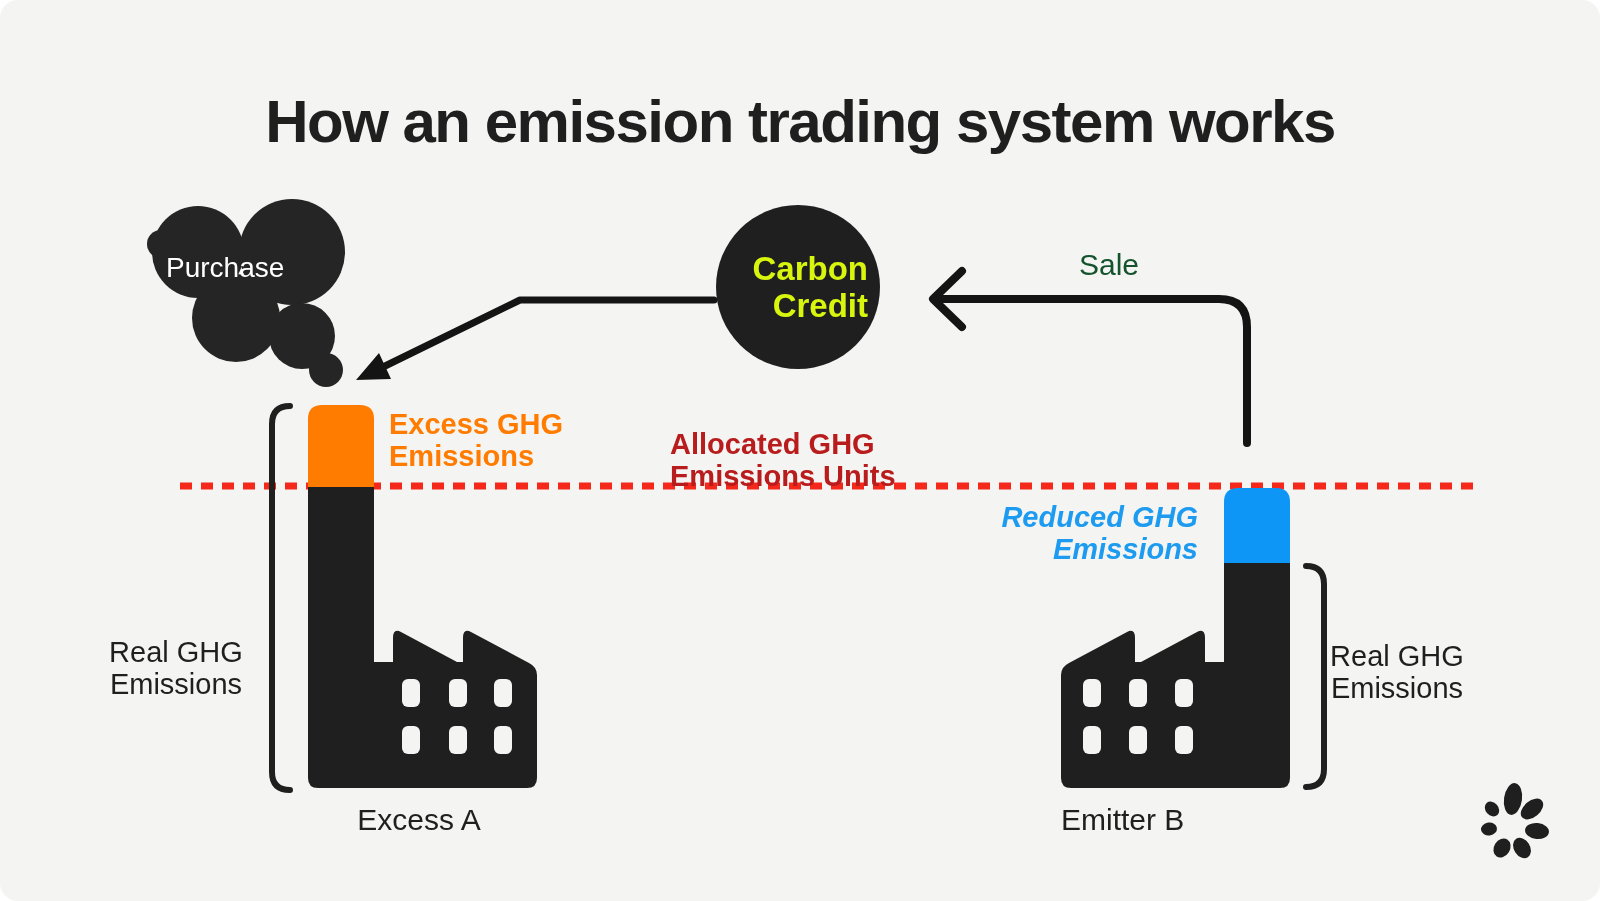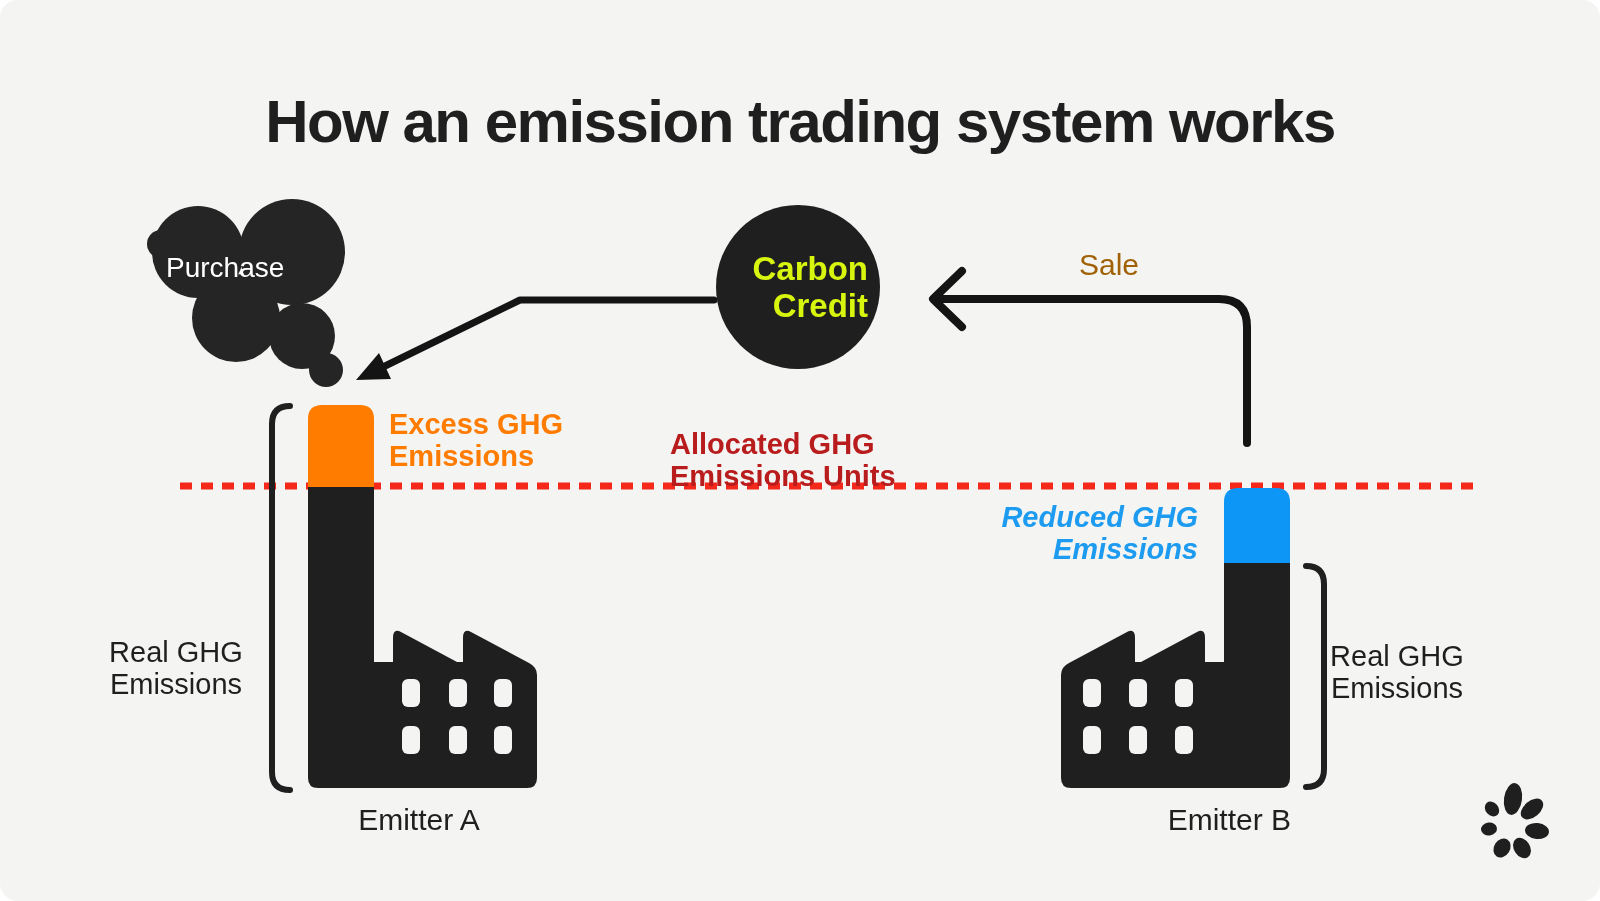--- a/index.html
+++ b/index.html
@@ -7,34 +7,34 @@
   .card{position:absolute;inset:0;background:#f4f4f2;border-radius:18px;overflow:hidden;}
   svg{position:absolute;left:0;top:0;}
   .lbl{position:absolute;line-height:1.12;}
   .title{left:0;right:0;top:88px;text-align:center;font-size:60px;font-weight:700;
          letter-spacing:-1.5px;color:#1f1f20;}
   .purchase{left:166px;top:252px;width:180px;font-size:28px;
             font-weight:500;color:#ffffff;}
   .carbon{left:728px;top:250px;width:140px;text-align:right;font-size:33px;
           font-weight:700;color:#d8f50e;line-height:1.13;}
   .sale{left:1029px;top:248px;width:160px;text-align:center;font-size:30px;
-        font-weight:500;color:#a16207;}
+        font-weight:500;color:#14532d;}
   .excess{left:373px;top:408px;width:175px;text-align:left;font-size:29px;
           font-weight:600;color:#ff7c01;margin-left:16px;}
   .allocated{left:670px;top:428px;width:260px;font-size:29px;
              font-weight:600;color:#b91c1c;}
   .reduced{left:968px;top:501px;width:230px;text-align:right;font-size:29px;
            font-weight:600;color:#1d9bf0;font-style:italic;}
   .real-a{left:96px;top:636px;width:160px;text-align:center;font-size:29px;
           font-weight:500;color:#1f1f20;}
   .real-b{left:1317px;top:640px;width:160px;text-align:center;font-size:29px;
           font-weight:500;color:#1f1f20;}
   .emitter-a{left:304px;top:803px;width:230px;text-align:center;font-size:30px;
              font-weight:500;color:#1f1f20;}
-  .emitter-b{left:1061px;top:803px;width:230px;text-align:right;font-size:30px;
+  .emitter-b{left:1061px;top:803px;width:230px;text-align:left;font-size:30px;
              font-weight:500;color:#1f1f20;}
 </style>
 </head>
 <body>
 
 <div class="card">
 
   <svg width="1600" height="901" viewBox="0 0 1600 901">
 
     <line x1="180" y1="486" x2="1473" y2="486" stroke="#f5281c" stroke-width="7" stroke-dasharray="12 9"></line>
@@ -106,15 +106,15 @@
 
   <div class="lbl title">How an emission trading system works</div>
   <div class="lbl purchase">Purchase</div>
   <div class="lbl carbon">Carbon Credit</div>
   <div class="lbl sale">Sale</div>
   <div class="lbl excess">Excess GHG Emissions</div>
   <div class="lbl allocated">Allocated GHG Emissions Units</div>
   <div class="lbl reduced">Reduced GHG Emissions</div>
   <div class="lbl real-a">Real GHG Emissions</div>
   <div class="lbl real-b">Real GHG Emissions</div>
-  <div class="lbl emitter-a">Emitter A</div>
+  <div class="lbl emitter-a">Excess A</div>
   <div class="lbl emitter-b">Emitter B</div>
 </div>
 
 </body></html>

